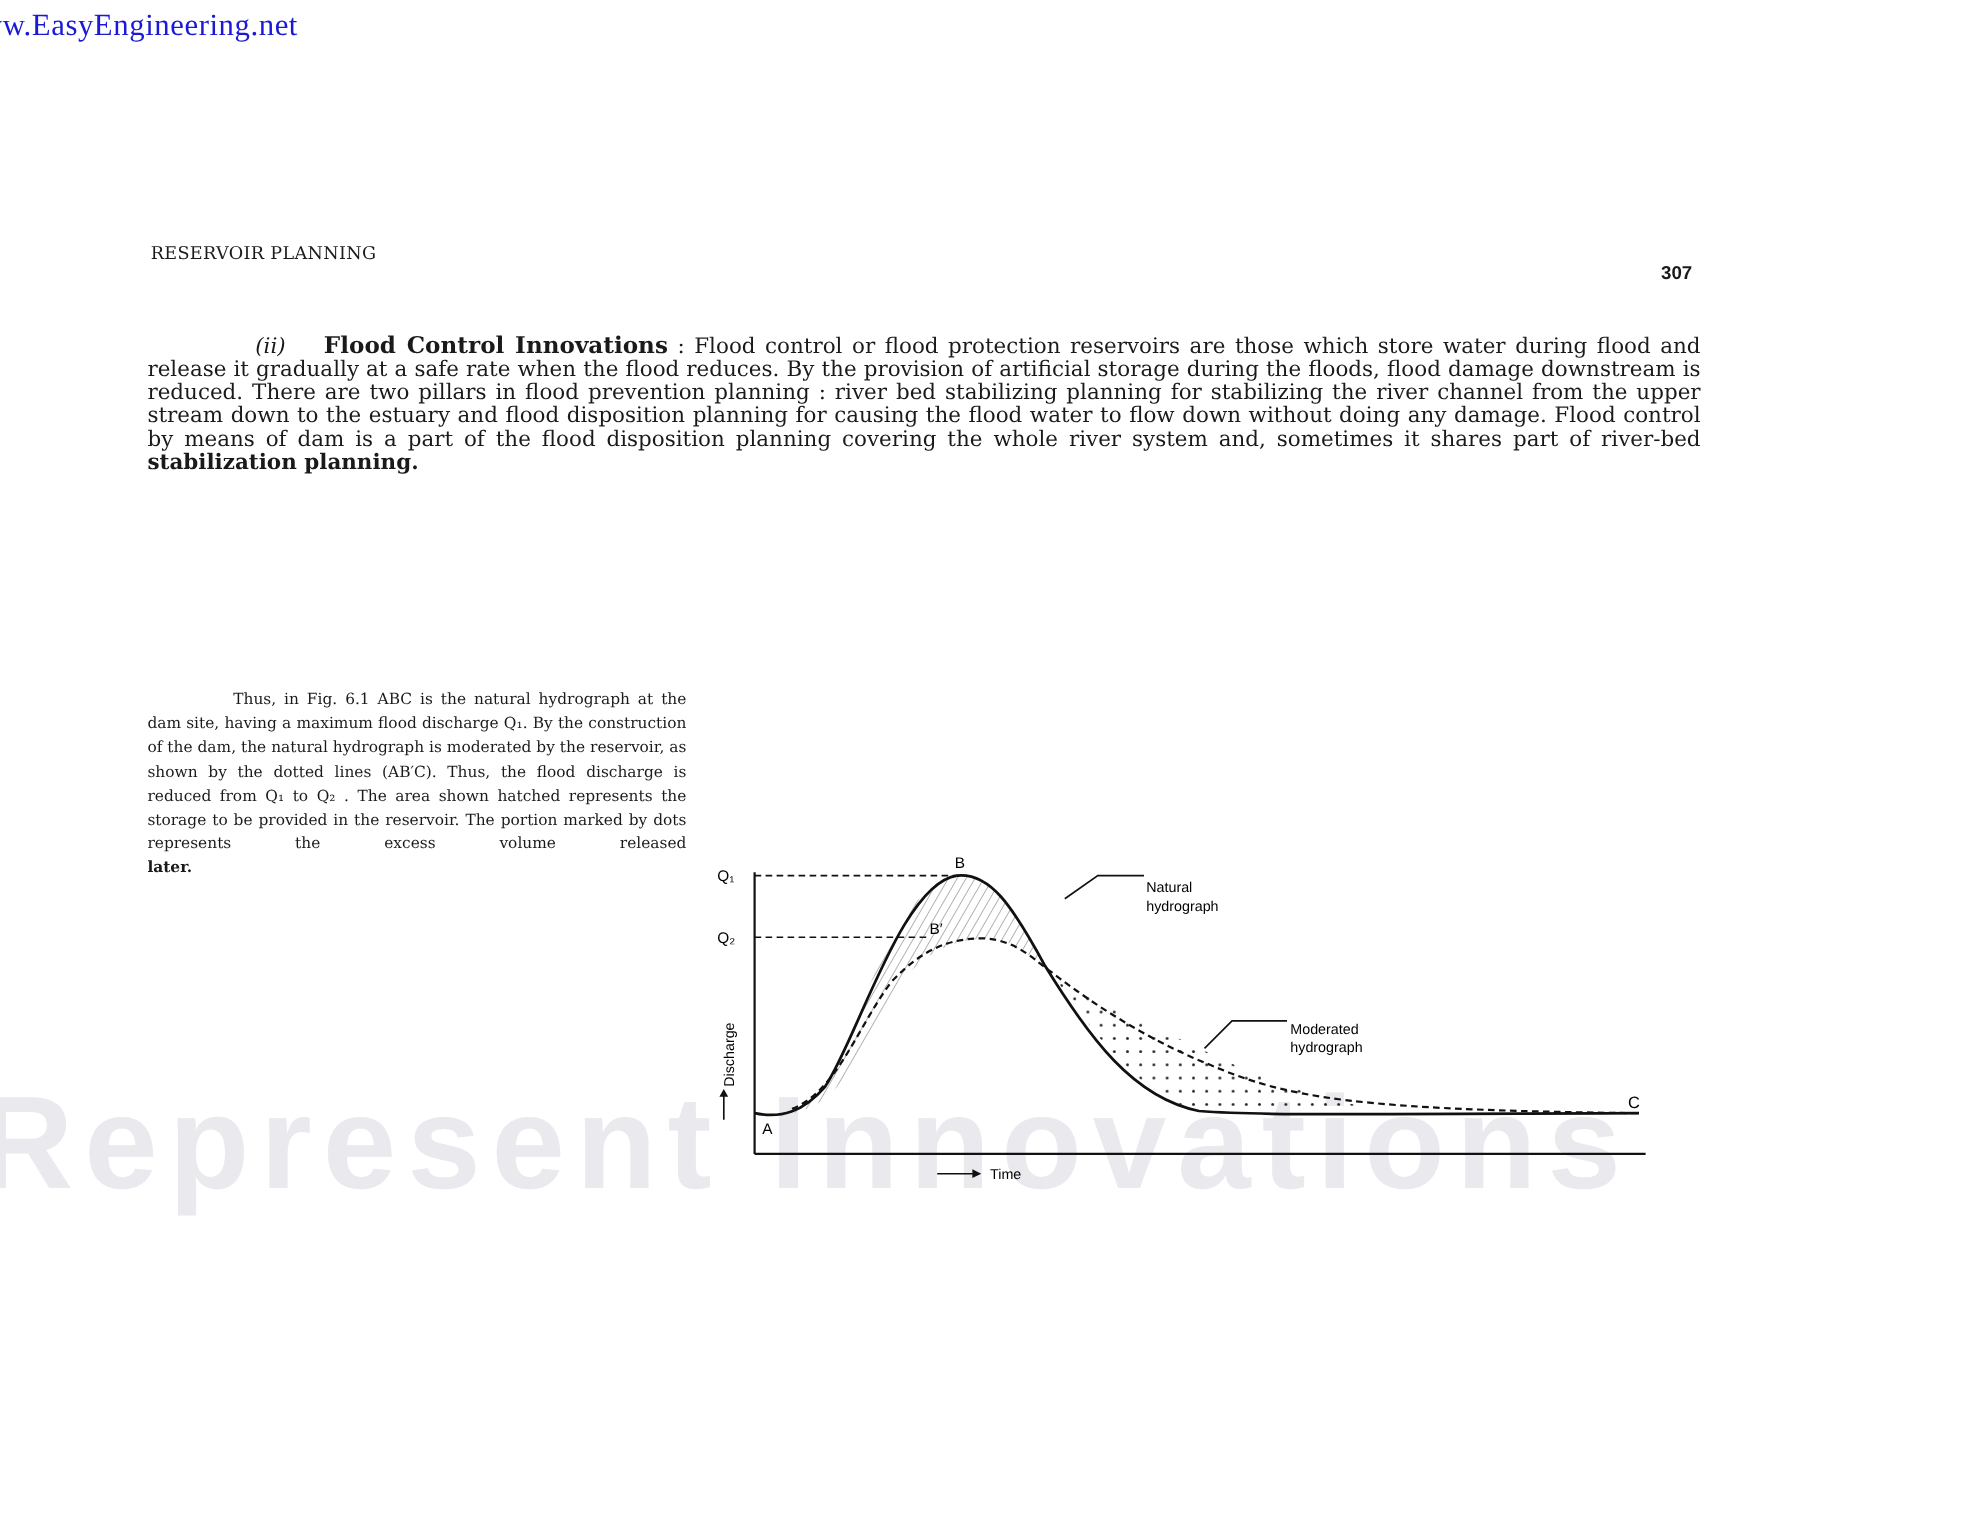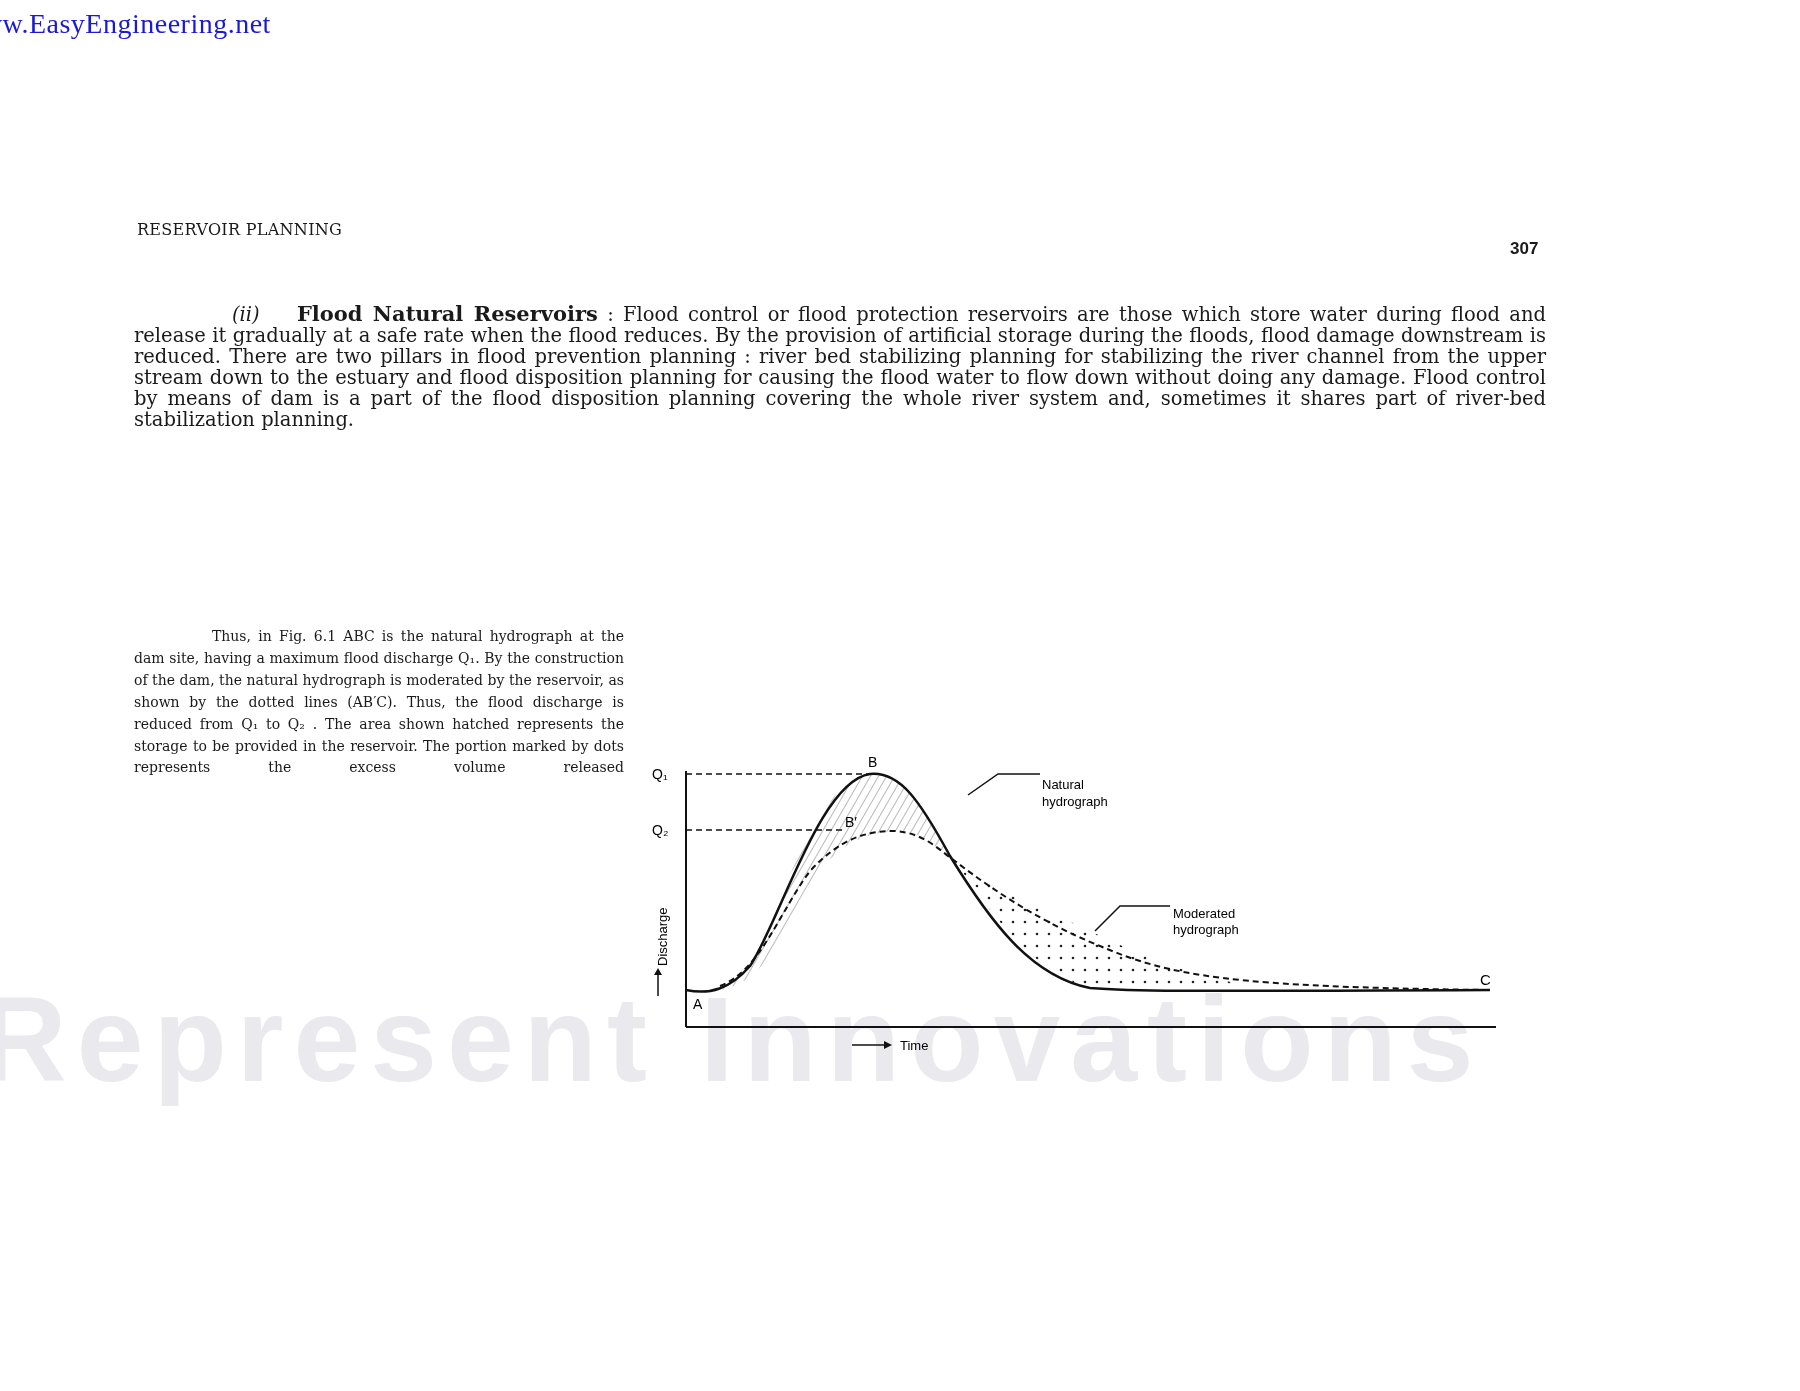--- a/index.html
+++ b/index.html
@@ -2,48 +2,49 @@
 <html><head>
 <meta charset="utf-8">
 <style>
   html, body { margin:0; padding:0; }
   body { width:1800px; height:1391px; background:#ffffff; position:relative; overflow:hidden;
          font-family:"DejaVu Serif","Liberation Serif",serif; color:#1a1a1a; }
   .wm-top { position:absolute; left:-12px; top:8px; font-family:"Liberation Serif",serif; font-size:28px; color:#1a1ad6; letter-spacing:0.5px; }
   .running-head { position:absolute; left:137px; top:188px; font-size:16px; letter-spacing:0.3px; }
   .page-num { position:absolute; left:1510px; top:188px; font-size:17px; font-weight:bold; font-family:"Liberation Sans",sans-serif; }
   .para { position:absolute; font-size:19.5px; line-height:21px; text-align:justify; text-align-last:justify; }
-  .para .last { text-align-last:left; display:block; }
+  .para .last { text-align-last:left; display:block;font-weight:bold; }
   .indent { padding-left:98px; }
   .p1 { left:134px; top:232px; width:1412px; }
   .p1 b { font-size:21px; }
   .p2 { left:134px; top:428px; width:490px; font-size:14px; line-height:21.9px; }
   .figure { position:absolute; left:650px; top:400px; width:950px; height:340px; }
   .watermark { position:absolute; left:-20px; top:970px; font-family:"Liberation Sans",sans-serif; font-size:120px; font-weight:bold; color:#e9e9ee; letter-spacing:10px; z-index:0; }
   .layer { position:relative; z-index:1; }
 </style>
 </head>
 <body>
 
 <div class="watermark">Represent Innovations</div>
 
 <div class="wm-top layer">vw.EasyEngineering.net</div>
 
 <div class="running-head layer">RESERVOIR PLANNING</div>
 <div class="page-num layer">307</div>
 
 <div class="para p1 layer">
   <span class="indent"><i>(ii)</i></span>&nbsp;&nbsp;&nbsp;
-  <b>Flood Natural Reservoirs</b>
+  <b>Flood Control Innovations</b>
   <span>: Flood control or flood protection reservoirs are those which store water during flood and release it gradually at a safe rate when the flood reduces. By the provision of artificial storage during the floods, flood damage downstream is reduced. There are two pillars in flood prevention planning : river bed stabilizing planning for stabilizing the river channel from the upper stream down to the estuary and flood disposition planning for causing the flood water to flow down without doing any damage. Flood control by means of dam is a part of the flood disposition planning covering the whole river system and, sometimes it shares part of river-bed</span>
   <span class="last">stabilization planning.</span>
 </div>
 
 <div class="para p2 layer">
   <span style="display:inline-block;width:78px"></span><span>Thus, in Fig. 6.1 ABC is the natural hydrograph at the dam site, having a maximum flood discharge Q₁. By the construction of the dam, the natural hydrograph is moderated by the reservoir, as shown by the dotted lines (AB′C). Thus, the flood discharge is reduced from Q₁ to Q₂ . The area shown hatched represents the storage to be provided in the reservoir. The portion marked by dots represents the excess volume released</span>
+  <span class="last">later.</span>
 </div>
 
 <div class="figure layer">
   <svg width="950" height="340" viewBox="0 0 950 340" xmlns="http://www.w3.org/2000/svg">
     <defs>
       <pattern id="hatch" patternUnits="userSpaceOnUse" width="7" height="7" patternTransform="rotate(30)">
         <line x1="0" y1="0" x2="0" y2="7" stroke="#444" stroke-width="1"></line>
       </pattern>
       <pattern id="dots" patternUnits="userSpaceOnUse" width="12" height="12">
         <circle cx="3" cy="3" r="1.3" fill="#222"></circle>

